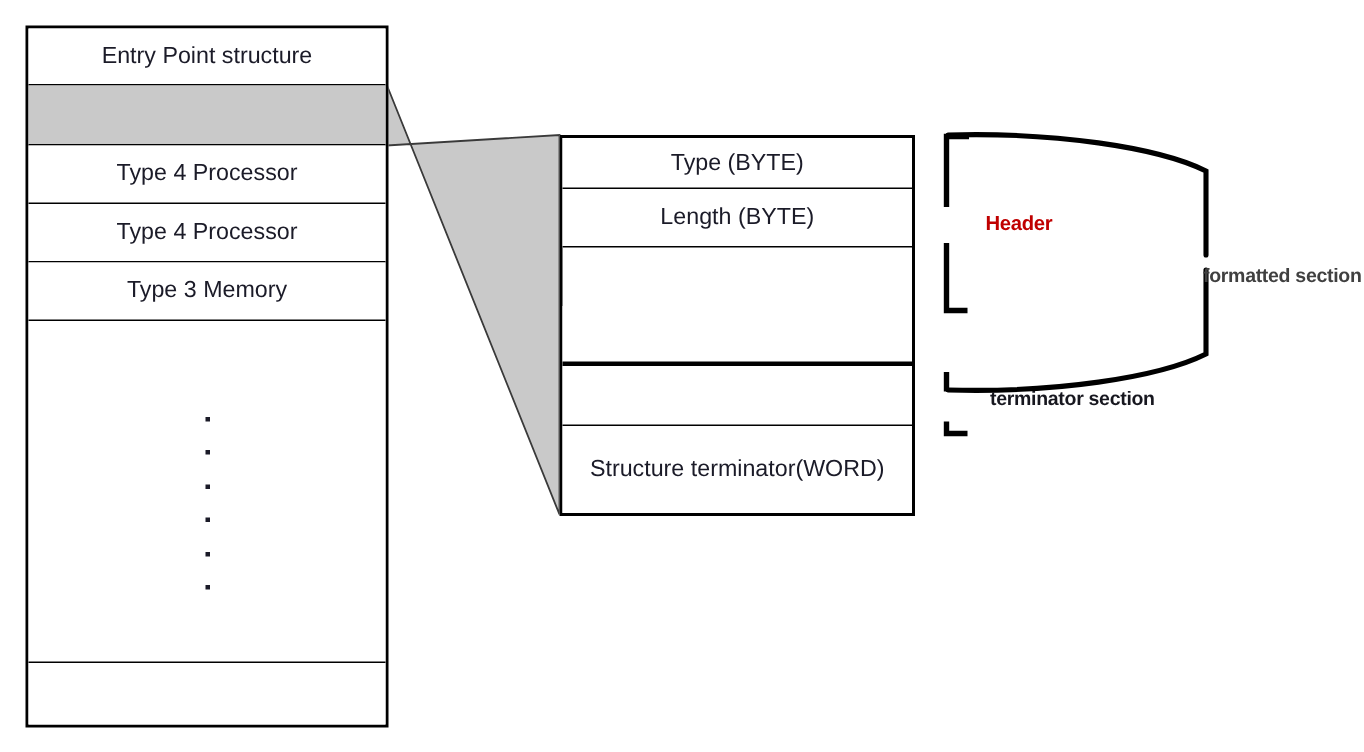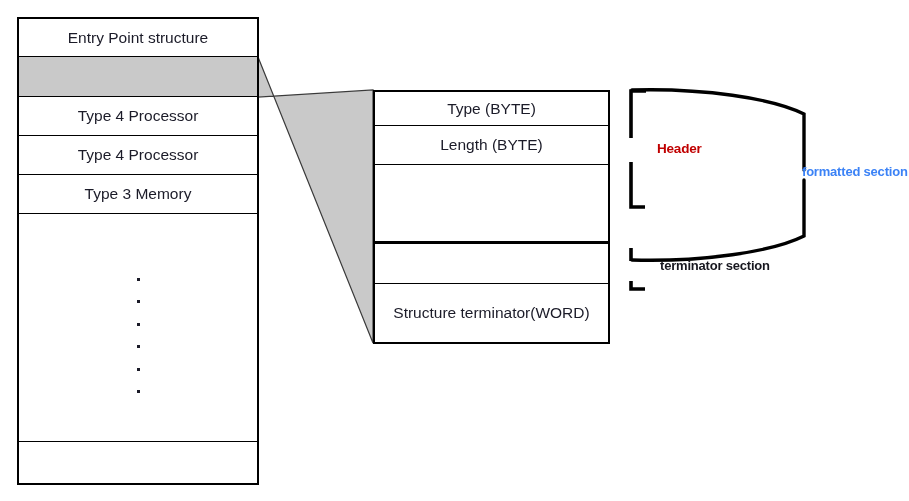--- a/index.html
+++ b/index.html
@@ -87,21 +87,21 @@
 
   .lbl {
     position: absolute;
     font-weight: bold;
     font-size: 13px;
     white-space: nowrap;
     letter-spacing: -0.2px;
     padding-left: 23px;
   }
   #lbl-header { left: 634px; top: 141px; color: #c00000; font-size: 13.5px; }
-  #lbl-formatted { left: 779px; top: 164px; color: #3b82f6; }
+  #lbl-formatted { left: 779px; top: 176px; color: #404040; }
   #lbl-unformatted { left: 637px; top: 258px; color: #17171f; }
 </style>
 </head>
 <body>
 
 <div id="canvas">
 
   <svg id="connector" viewBox="0 0 125 300" width="125" height="300" aria-hidden="true">
     <polygon points="3,7 3,47 118,40 118,293" fill="#c9c9c9" stroke="#3a3a3a" stroke-width="1.2"></polygon>
   </svg>

